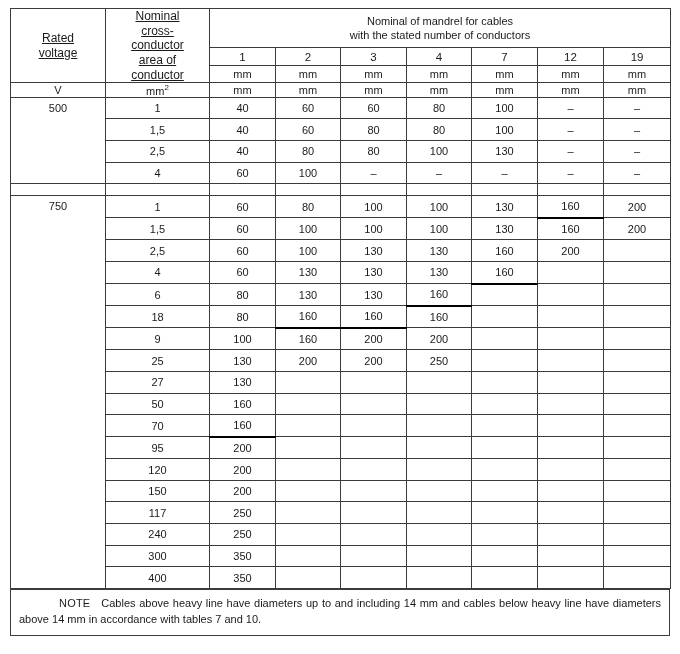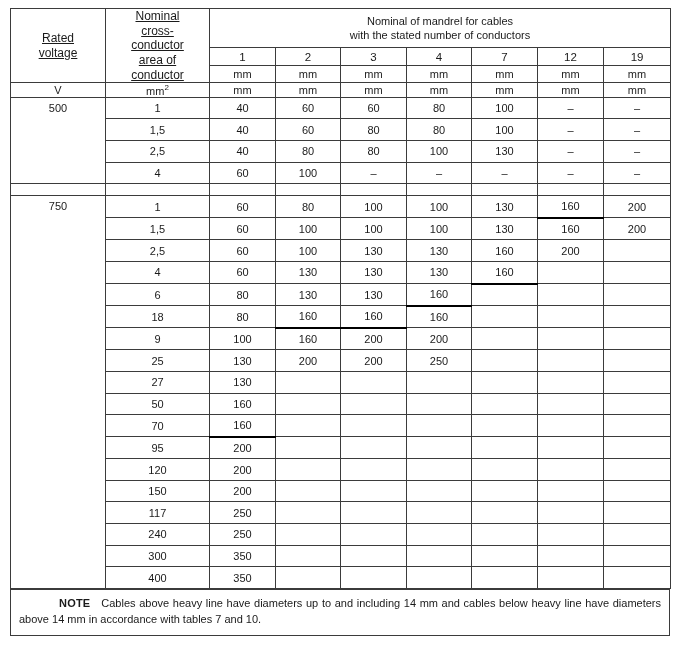--- a/index.html
+++ b/index.html
@@ -49,21 +49,21 @@
 
   
   .note{
     border:1px solid #3b3b3b;
     border-top:1px solid #3b3b3b;
     font-size:11px;
     line-height:1.45;
     padding:6px 8px 7px 8px;
     text-align:left;
   }
-  .note .lbl{ font-weight:bold; letter-spacing:.2px;padding-left:40px; }
+  .note .lbl{ font-weight:normal; letter-spacing:.2px;padding-left:40px; }
   .note p{ margin:0; text-align:justify; }
   sup{ font-size:8px; vertical-align:super; }
 </style>
 </head>
 <body>
 
 <div id="root">
   <table class="mandrel">
     <colgroup>
       <col style="width:95px">

